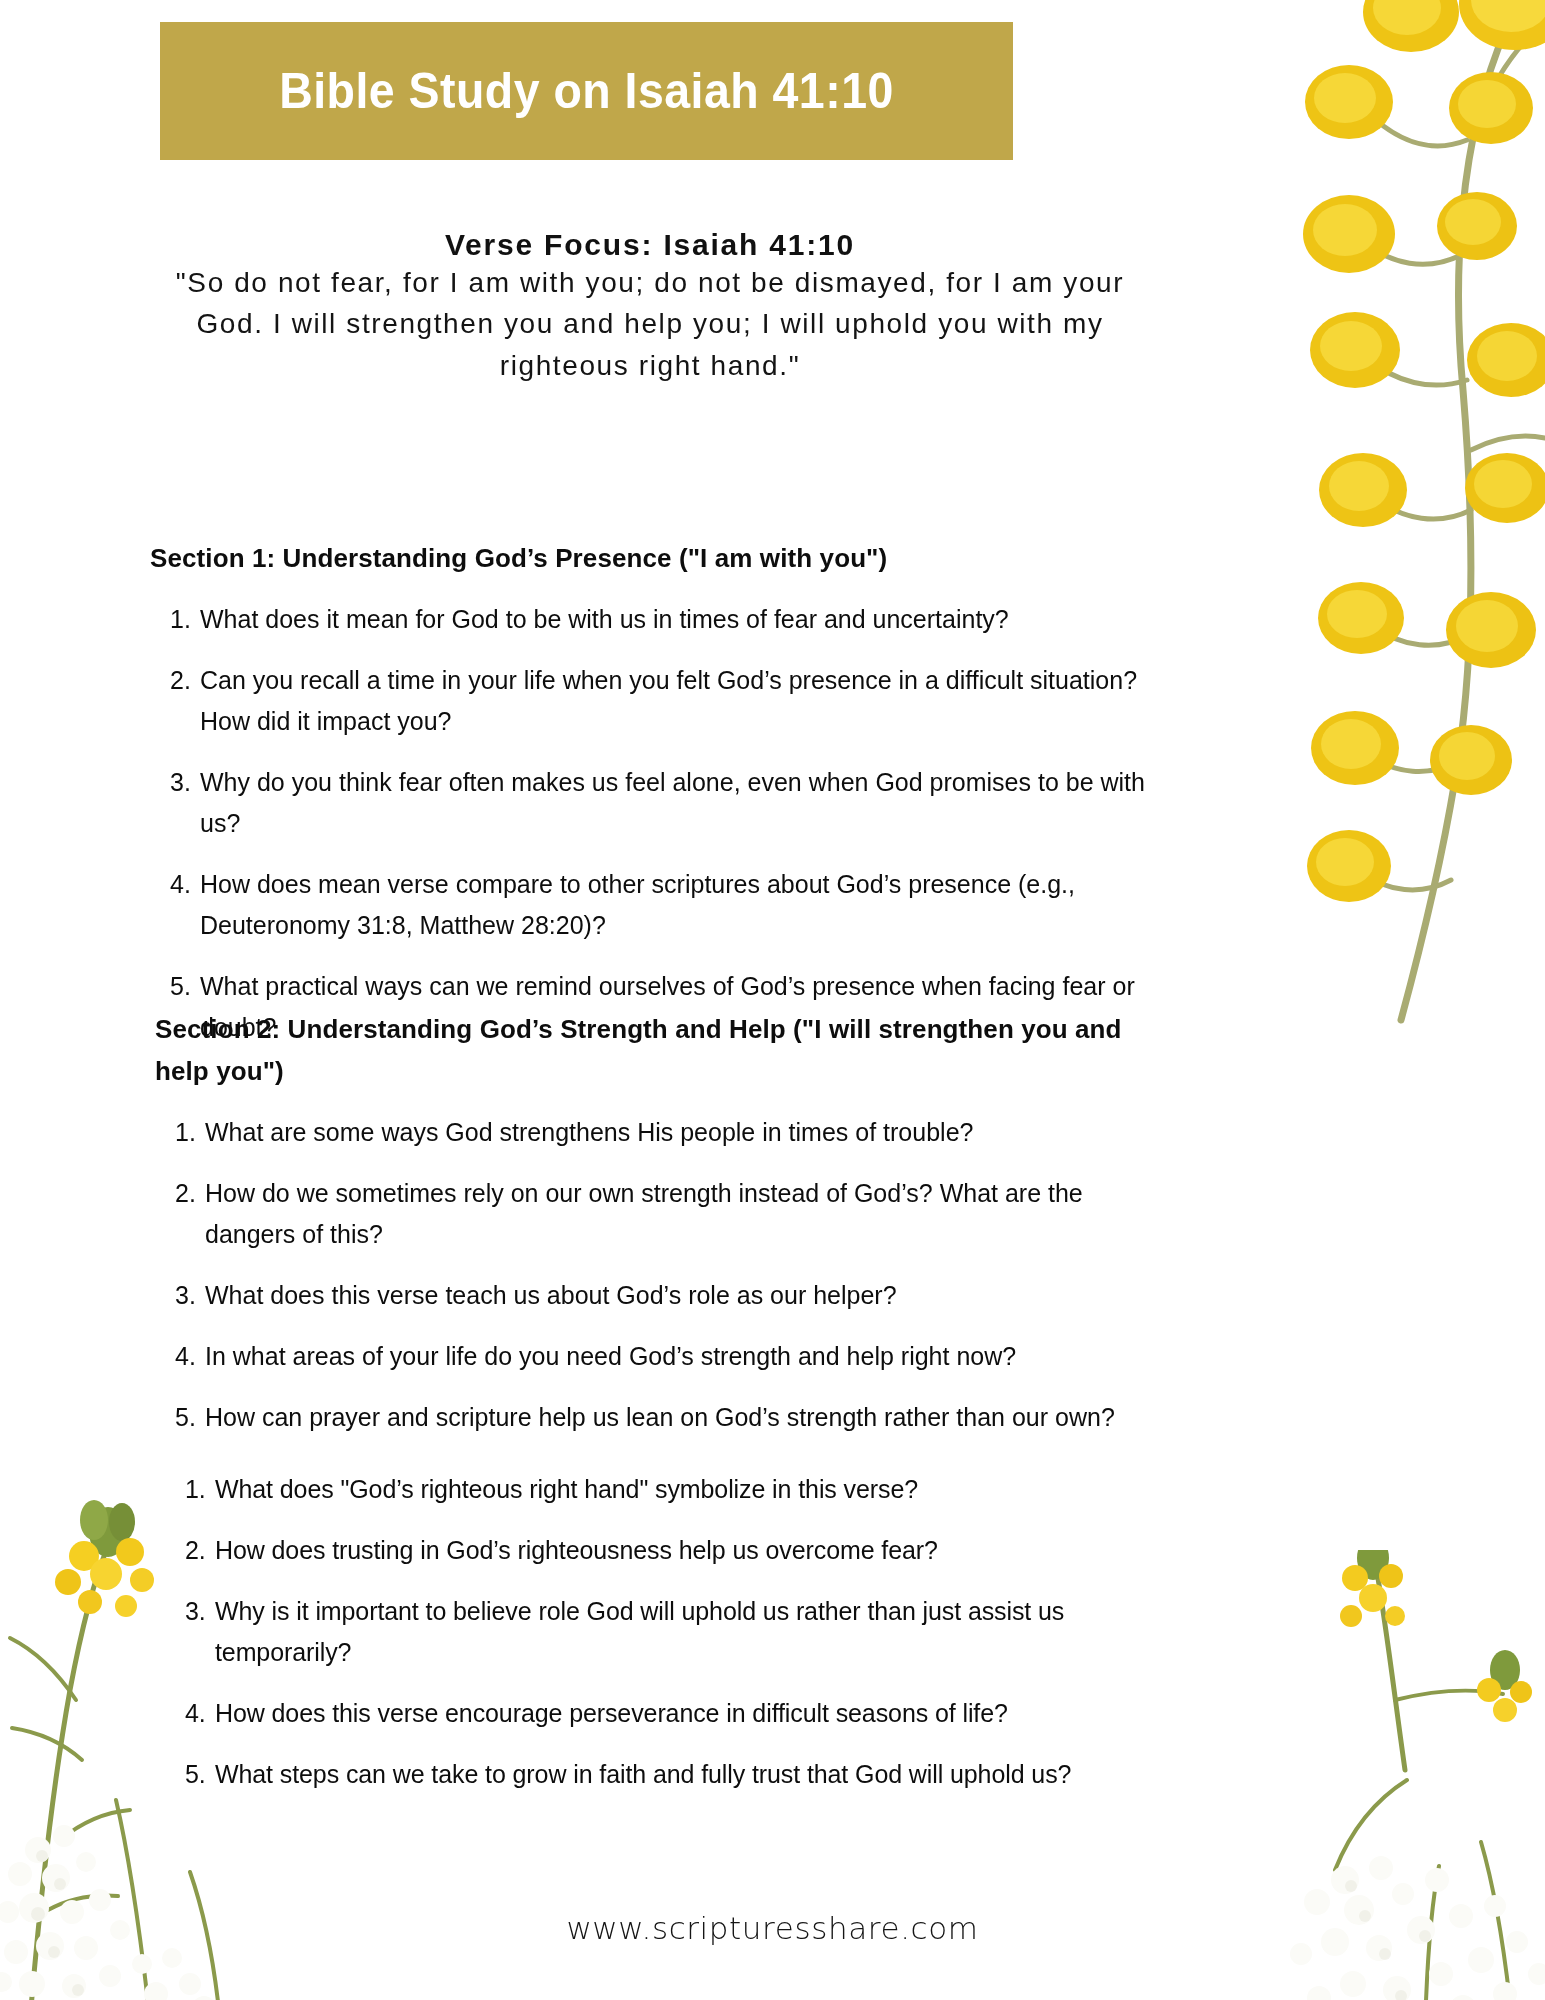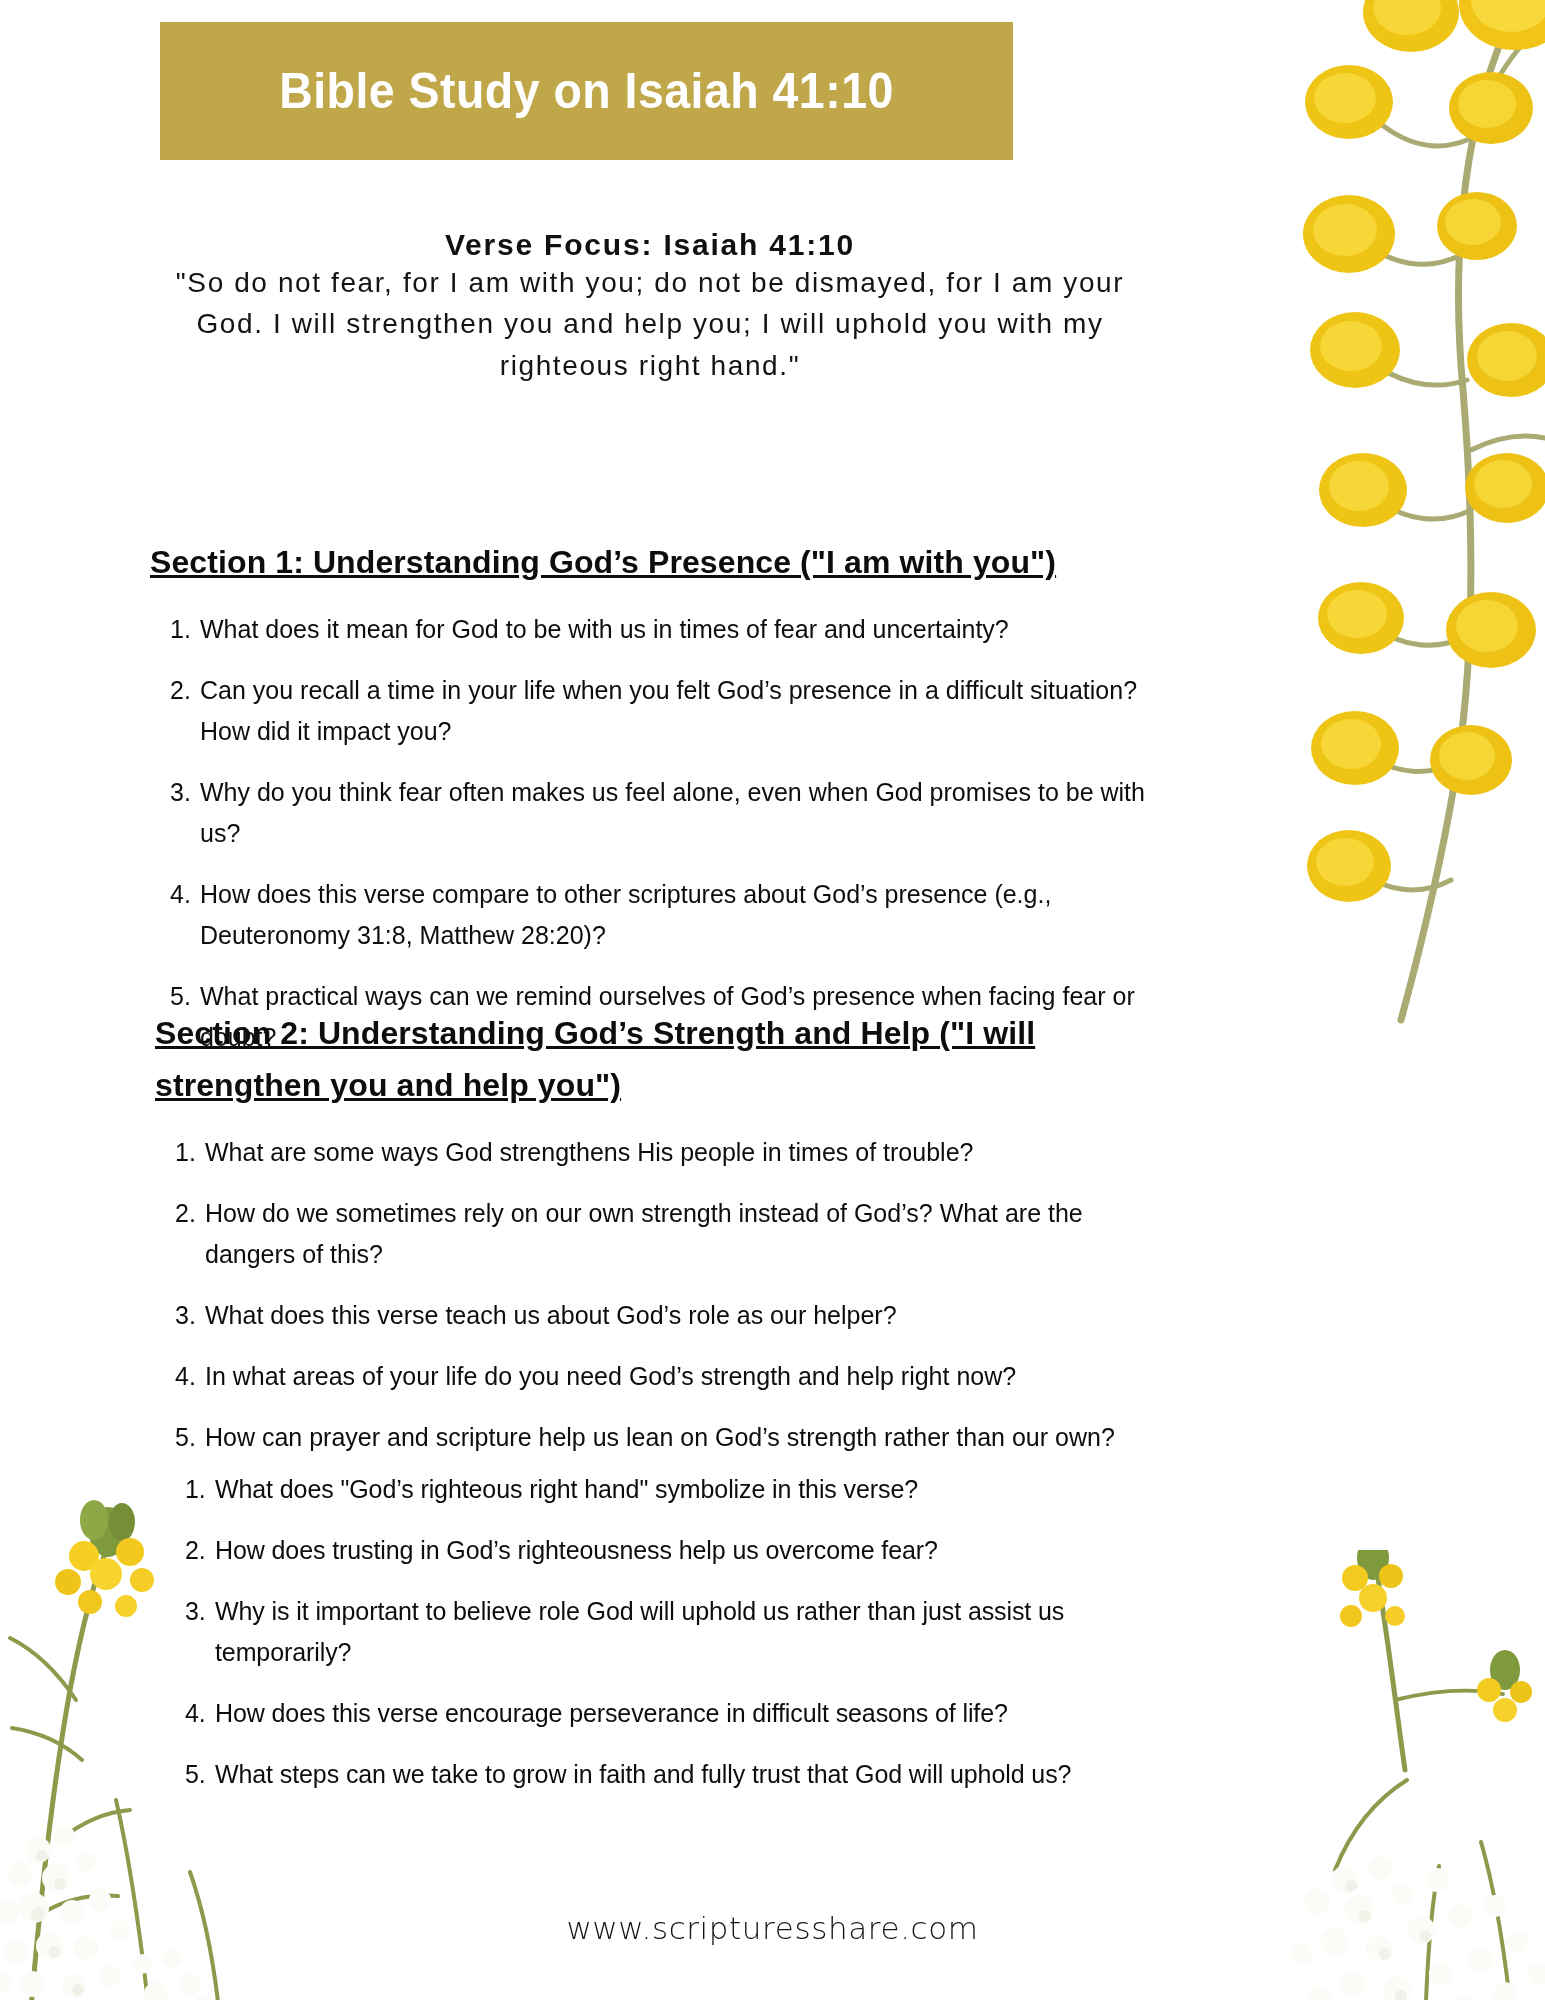--- a/index.html
+++ b/index.html
@@ -44,23 +44,22 @@
   }
   .verse-text{
     font-size:28px;line-height:1.48;letter-spacing:1.6px;font-weight:400;
     color:#141414;
   }
 
   
   .section{position:absolute;z-index:4;color:#0d0d0d;}
   .section-heading{
     font-family:"Liberation Sans Narrow","Liberation Sans",sans-serif;
-    font-weight:bold;font-size:32px;line-height:1.62;
+    font-weight:bold;font-size:26px;line-height:1.62;
     letter-spacing:0.1px;
-    text-decoration:underline;
   }
   .qlist{
     list-style:none;margin:0;padding:0;
   }
   .qlist li{
     display:flex;align-items:flex-start;
     font-size:25px;line-height:1.64;
     margin-top:20px;
   }
   .qnum{flex:0 0 auto;width:30px;text-align:left;}
@@ -279,21 +278,21 @@
       <li>
         <span class="qnum">2.</span>
         <span class="qtext">Can you recall a time in your life when you felt God’s presence in a difficult situation? How did it impact you?</span>
       </li>
       <li>
         <span class="qnum">3.</span>
         <span class="qtext">Why do you think fear often makes us feel alone, even when God promises to be with us?</span>
       </li>
       <li>
         <span class="qnum">4.</span>
-        <span class="qtext">How does this verse compare to other scriptures about God’s presence (e.g., Deuteronomy 31:8, Matthew 28:20)?</span>
+        <span class="qtext">How does mean verse compare to other scriptures about God’s presence (e.g., Deuteronomy 31:8, Matthew 28:20)?</span>
       </li>
       <li>
         <span class="qnum">5.</span>
         <span class="qtext">What practical ways can we remind ourselves of God’s presence when facing fear or doubt?</span>
       </li>
     </ol>
   </div>
 
   <div class="section" id="section-2">
     <div class="section-heading">Section 2: Understanding God’s Strength and Help ("I will strengthen you and help you")</div>

